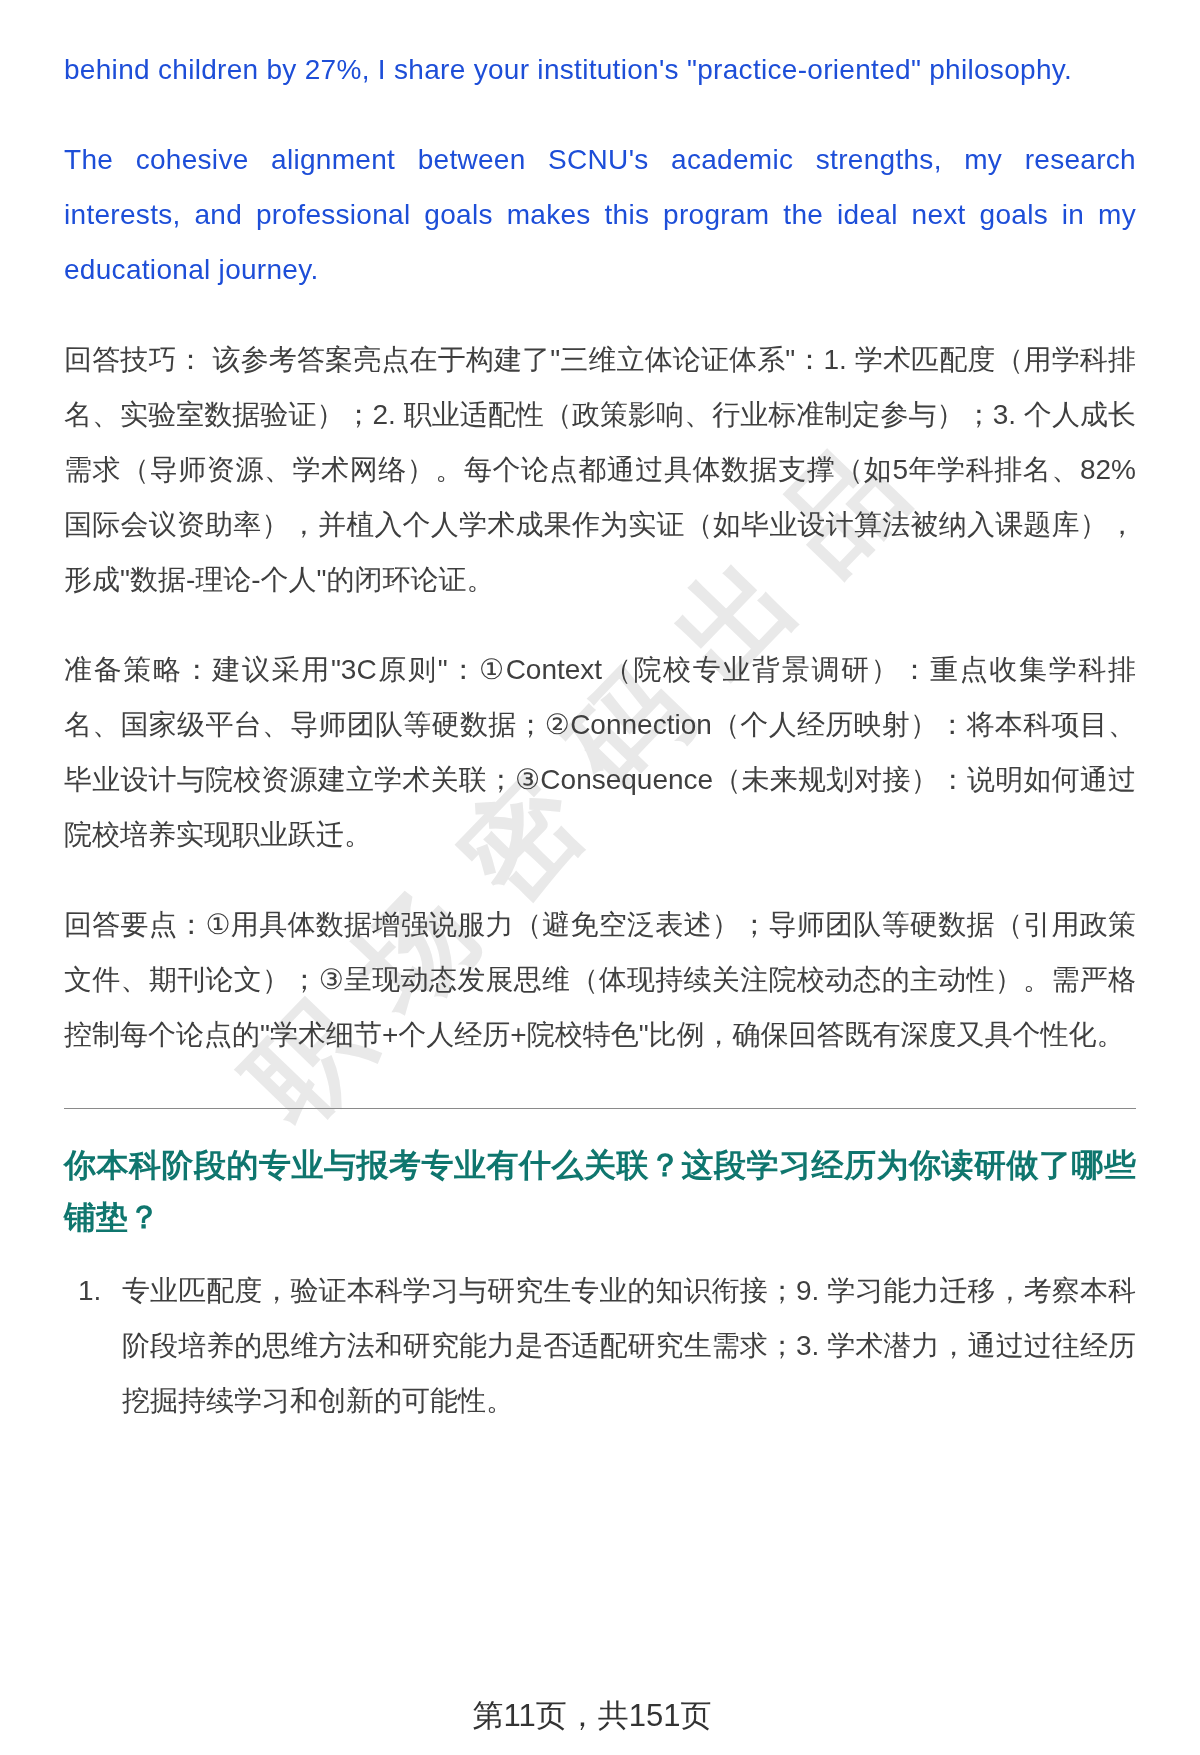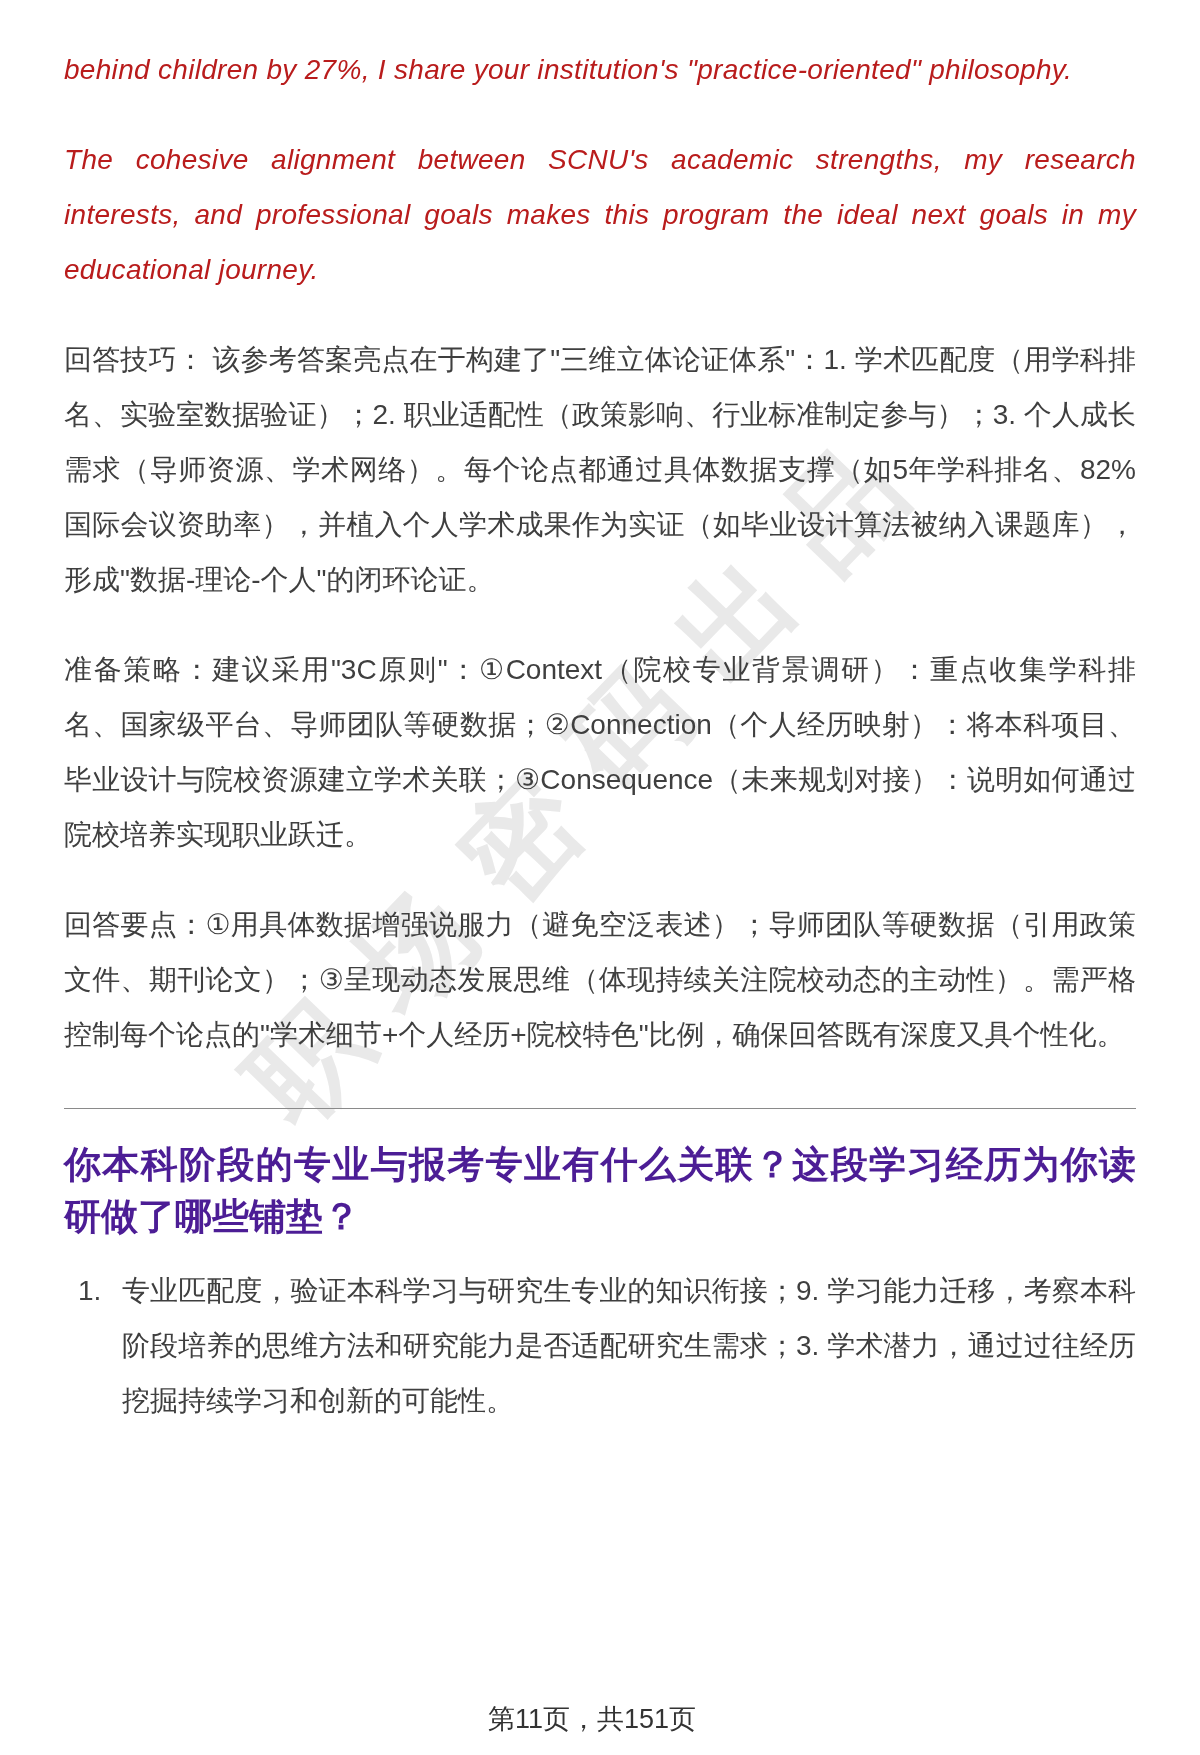--- a/index.html
+++ b/index.html
@@ -37,35 +37,34 @@
   }
   .para {
     margin: 0 0 35px 0;
     font-size: 28px;
     line-height: 55px;
     color: #3f3f3f;
     text-align: justify;
   }
   .para.en {
     letter-spacing: 0.3px;
-    color: #b91c1c;
-    font-style: italic;
+    color: #1d4ed8;
   }
   .divider {
     border: none;
     border-top: 1px solid #8a8a8a;
     margin: 46px 0 30px 0;
   }
   .question-title,
   .question-subtitle {
     margin: 0 0 20px 0;
-    font-size: 37px;
+    font-size: 32px;
     font-weight: 700;
     line-height: 52px;
-    color: #4c1d95;
+    color: #0f766e;
     text-align: justify;
   }
   .question-subtitle {
     margin-bottom: 34px;
   }
   .list-item {
     display: flex;
     align-items: flex-start;
     padding-left: 14px;
     font-size: 28px;
@@ -81,21 +80,21 @@
     flex: 1 1 auto;
     text-align: justify;
   }
   .footer {
     position: absolute;
     left: 0;
     right: 16px;
     bottom: 18px;
     z-index: 1;
     text-align: center;
-    font-size: 27px;
+    font-size: 31px;
     color: #333333;
   }
 </style>
 </head>
 <body>
 
 <div class="page">
 
   <div class="watermark">职场密码出品</div>
 

